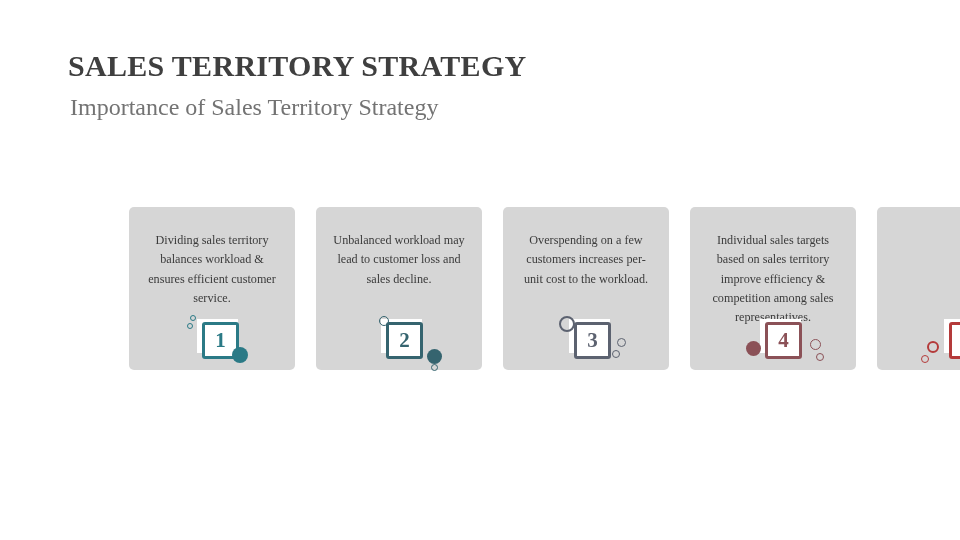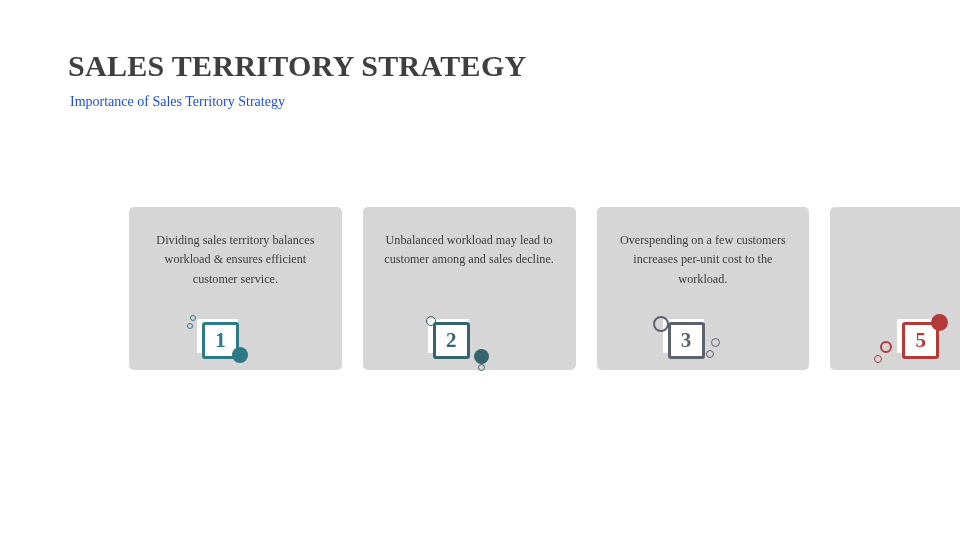--- a/index.html
+++ b/index.html
@@ -28,23 +28,23 @@
     font-weight: bold;
     letter-spacing: 0.3px;
     color: #3f3f3f;
     white-space: nowrap;
   }
 
   .subtitle {
     position: absolute;
     left: 38px;
     top: 62px;
-    font-size: 14px;
+    font-size: 24px;
     font-weight: normal;
-    color: #1d4ed8;
+    color: #737373;
     white-space: nowrap;
   }
 
   
   .cards {
     position: absolute;
     left: 89px;
     top: 167px;
     width: 930px;
     height: 179px;
@@ -166,41 +166,51 @@
       <div class="badge-zone">
         <div class="dot ring d-r2" style="border-color: rgb(43, 122, 134);"></div>
         <div class="dot ring d-r1" style="border-color: rgb(43, 122, 134);"></div>
         <div class="badge-halo"></div>
         <div class="badge" style="border-color: rgb(43, 122, 134); color: rgb(43, 122, 134);">1</div>
         <div class="dot filled d-big" style="background: rgb(43, 122, 134);"></div>
       </div>
     </div>
 
     <div class="card c2">
-      <div class="card-text">Unbalanced workload may lead to customer among and sales decline.</div>
+      <div class="card-text">Unbalanced workload may lead to customer loss and sales decline.</div>
       <div class="badge-zone">
         <div class="dot ring d-r1" style="border-color: rgb(53, 100, 111);"></div>
         <div class="badge-halo"></div>
         <div class="badge" style="border-color: rgb(53, 100, 111); color: rgb(53, 100, 111);">2</div>
         <div class="dot filled d-big" style="background: rgb(53, 100, 111);"></div>
         <div class="dot ring d-r2" style="border-color: rgb(53, 100, 111);"></div>
       </div>
     </div>
 
     <div class="card c3">
       <div class="card-text">Overspending on a few customers increases per-unit cost to the workload.</div>
       <div class="badge-zone">
         <div class="dot ring d-r0" style="border-color: rgb(92, 98, 112);"></div>
         <div class="badge-halo"></div>
         <div class="badge" style="border-color: rgb(92, 98, 112); color: rgb(92, 98, 112);">3</div>
         <div class="dot ring d-r1" style="border-color: rgb(92, 98, 112);"></div>
         <div class="dot ring d-r2" style="border-color: rgb(92, 98, 112);"></div>
       </div>
     </div>
 
+    <div class="card c4">
+      <div class="card-text">Individual sales targets based on sales territory improve efficiency &amp; competition among sales representatives.</div>
+      <div class="badge-zone">
+        <div class="dot filled d-big" style="background: rgb(139, 81, 87);"></div>
+        <div class="badge-halo"></div>
+        <div class="badge" style="border-color: rgb(139, 81, 87); color: rgb(139, 81, 87);">4</div>
+        <div class="dot ring d-r1" style="border-color: rgb(139, 81, 87);"></div>
+        <div class="dot ring d-r2" style="border-color: rgb(139, 81, 87);"></div>
+      </div>
+    </div>
 
     <div class="card c5">
       <div class="badge-zone">
         <div class="dot ring d-r1" style="border-color: rgb(180, 58, 58);"></div>
         <div class="dot ring d-r2" style="border-color: rgb(180, 58, 58);"></div>
         <div class="badge-halo"></div>
         <div class="badge" style="border-color: rgb(180, 58, 58); color: rgb(180, 58, 58);">5</div>
         <div class="dot filled d-big" style="background: rgb(180, 58, 58);"></div>
       </div>
     </div>

